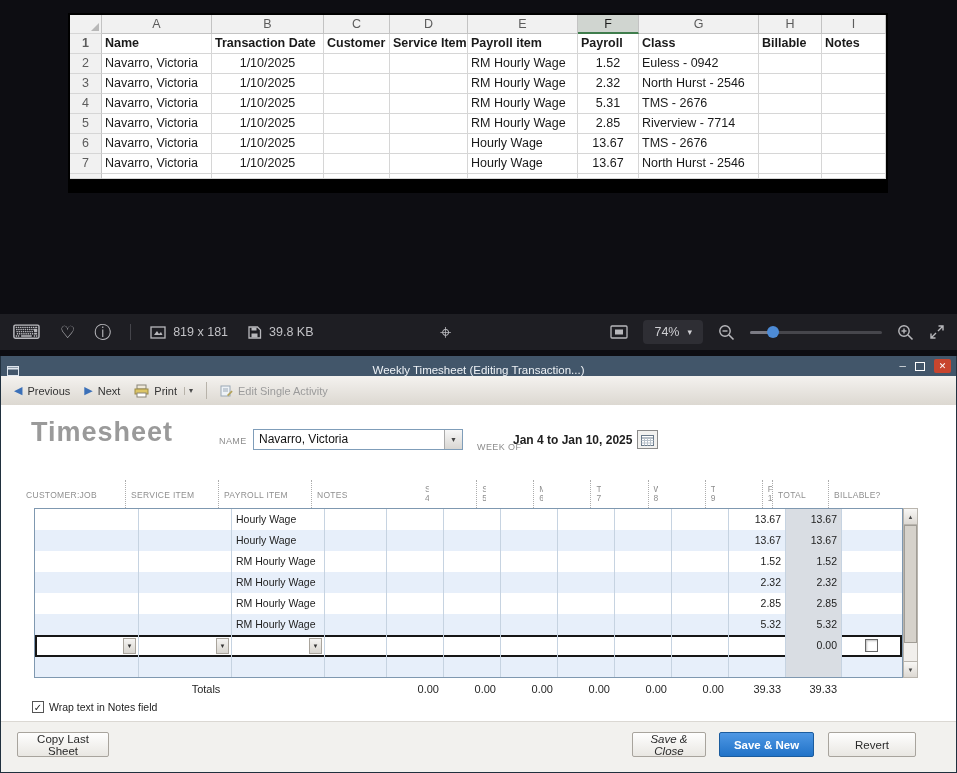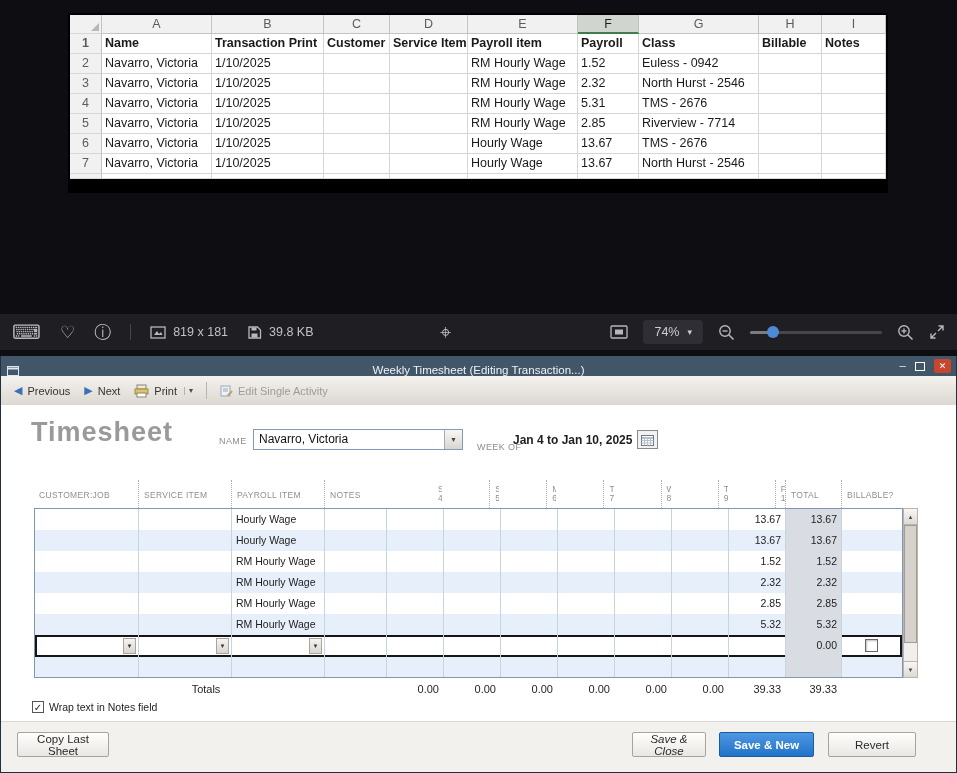--- a/index.html
+++ b/index.html
@@ -16,21 +16,21 @@
   .srow.letters{height:19px;line-height:18px;}
   .sc{box-sizing:border-box;border-right:1px solid #d6d6d6;border-bottom:1px solid #d6d6d6;padding:0 3px;white-space:nowrap;overflow:hidden;}
   .w-num{width:32px;text-align:center;color:#5c5c5c;background:#f1f1f1;border-right:1px solid #c3c3c3;}
   .w-a{width:110px}.w-b{width:112px}.w-c{width:66px}.w-d{width:78px}.w-e{width:110px}
   .w-f{width:61px}.w-g{width:120px}.w-h{width:63px}.w-i{width:64px}
   .lt{background:#f1f1f1;color:#5c5c5c;text-align:center;border-right:1px solid #c3c3c3;border-bottom:1px solid #c3c3c3;}
   .lt.sel{background:#d0d5d0;border-bottom:2px solid #3f7d4c;color:#1c1c1c;}
   .corner{position:relative;}
   .corner:after{content:"";position:absolute;right:2px;bottom:2px;border-left:8px solid transparent;border-bottom:8px solid #b8b8b8;}
   .srow.hdr{font-weight:bold;}
-  .tr{text-align:left;}
+  .tr{text-align:center;}
   .partial{height:5px;overflow:hidden;}
   
   .vtoolbar{position:absolute;left:0;top:314px;width:957px;height:36px;background:#1e1e23;color:#b8b8bc;}
   .vg-left{position:absolute;left:12px;top:0;height:36px;display:flex;align-items:center;gap:19px;}
   .vglyph{font-size:17px;line-height:1;cursor:default;}
   .vglyph.kb{font-size:20px;}
   .vsep{width:1px;height:16px;background:#45454b;}
   .vlabel{display:flex;align-items:center;gap:7px;font-size:12.5px;color:#c2c2c6;}
   .vg-center{position:absolute;left:440px;top:0;height:36px;display:flex;align-items:center;}
   .vg-right{position:absolute;right:12px;top:0;height:36px;display:flex;align-items:center;gap:15px;}
@@ -56,21 +56,21 @@
   .disabledtxt{color:#9b9b9b;}
   .qbmain{position:absolute;left:0;right:0;top:49px;bottom:0;background:#fff;}
   .ts-title{position:absolute;left:30px;top:12px;font-size:27px;font-weight:bold;color:#9a9a9a;letter-spacing:1px;}
   .smalllabel{position:absolute;font-size:9px;color:#8c8c8c;letter-spacing:.4px;}
   .combo{position:absolute;left:252px;top:24px;width:210px;height:21px;border:1px solid #7f9db9;background:#fff;display:flex;box-sizing:border-box;}
   .combo-text{flex:1;font-size:12px;color:#111;padding:2px 5px;line-height:15px;overflow:hidden;white-space:nowrap;}
   .combo-btn{width:17px;background:linear-gradient(#f7f7f7,#d8d6d2);border-left:1px solid #aaa;display:flex;align-items:center;justify-content:center;font-size:7px;color:#444;}
   .weekval{position:absolute;left:512px;top:28px;font-size:12px;font-weight:bold;color:#1f1f1f;}
   .calbtn{position:absolute;left:636px;top:25px;width:21px;height:19px;border:1px solid #8a8a8a;background:#f2f1ef;box-sizing:border-box;display:flex;align-items:center;justify-content:center;}
   
-  .ghead{position:absolute;left:33px;top:75px;width:867px;height:28px;display:flex;font-size:8.5px;color:#8f8f8f;letter-spacing:.3px;}
+  .ghead{position:absolute;left:20px;top:75px;width:867px;height:28px;display:flex;font-size:8.5px;color:#8f8f8f;letter-spacing:.3px;}
   .gh{box-sizing:border-box;padding:10px 0 0 5px;border-left:1px dotted #adadad;overflow:hidden;white-space:nowrap;}
   .gh:first-child{border-left:none;}
   .ghday{padding-top:5px;line-height:9px;margin-left:47px;}
   .ghead-days{display:flex;width:399px;}
   .w-cjob{width:104px}.w-item{width:93px}.w-pay{width:93px}.w-note{width:62px}.w-day{width:57px}.w-total{width:56px}.w-bill{width:60px}
   
   .gbody{position:absolute;left:33px;top:103px;width:869px;height:170px;border:1px solid #7f98b0;box-sizing:border-box;background:#fff;}
   .trow{display:flex;height:21px;line-height:20px;font-size:10.5px;color:#222;}
   .trows > .trow:nth-child(even){background:#e7effa;}
   .tc{box-sizing:border-box;border-right:1px solid #c6d3e1;height:100%;padding:0 4px;overflow:hidden;white-space:nowrap;position:relative;}
@@ -113,21 +113,21 @@
       <div class="sc lt w-d">D</div>
       <div class="sc lt w-e">E</div>
       <div class="sc lt w-f sel">F</div>
       <div class="sc lt w-g">G</div>
       <div class="sc lt w-h">H</div>
       <div class="sc lt w-i">I</div>
     </div>
     <div class="srow hdr">
       <div class="sc w-num">1</div>
       <div class="sc w-a">Name</div>
-      <div class="sc w-b">Transaction Print</div>
+      <div class="sc w-b">Transaction Date</div>
       <div class="sc w-c">Customer</div>
       <div class="sc w-d">Service Item</div>
       <div class="sc w-e">Payroll item</div>
       <div class="sc w-f">Payroll</div>
       <div class="sc w-g">Class</div>
       <div class="sc w-h">Billable</div>
       <div class="sc w-i">Notes</div>
     </div>
     <div>
 

